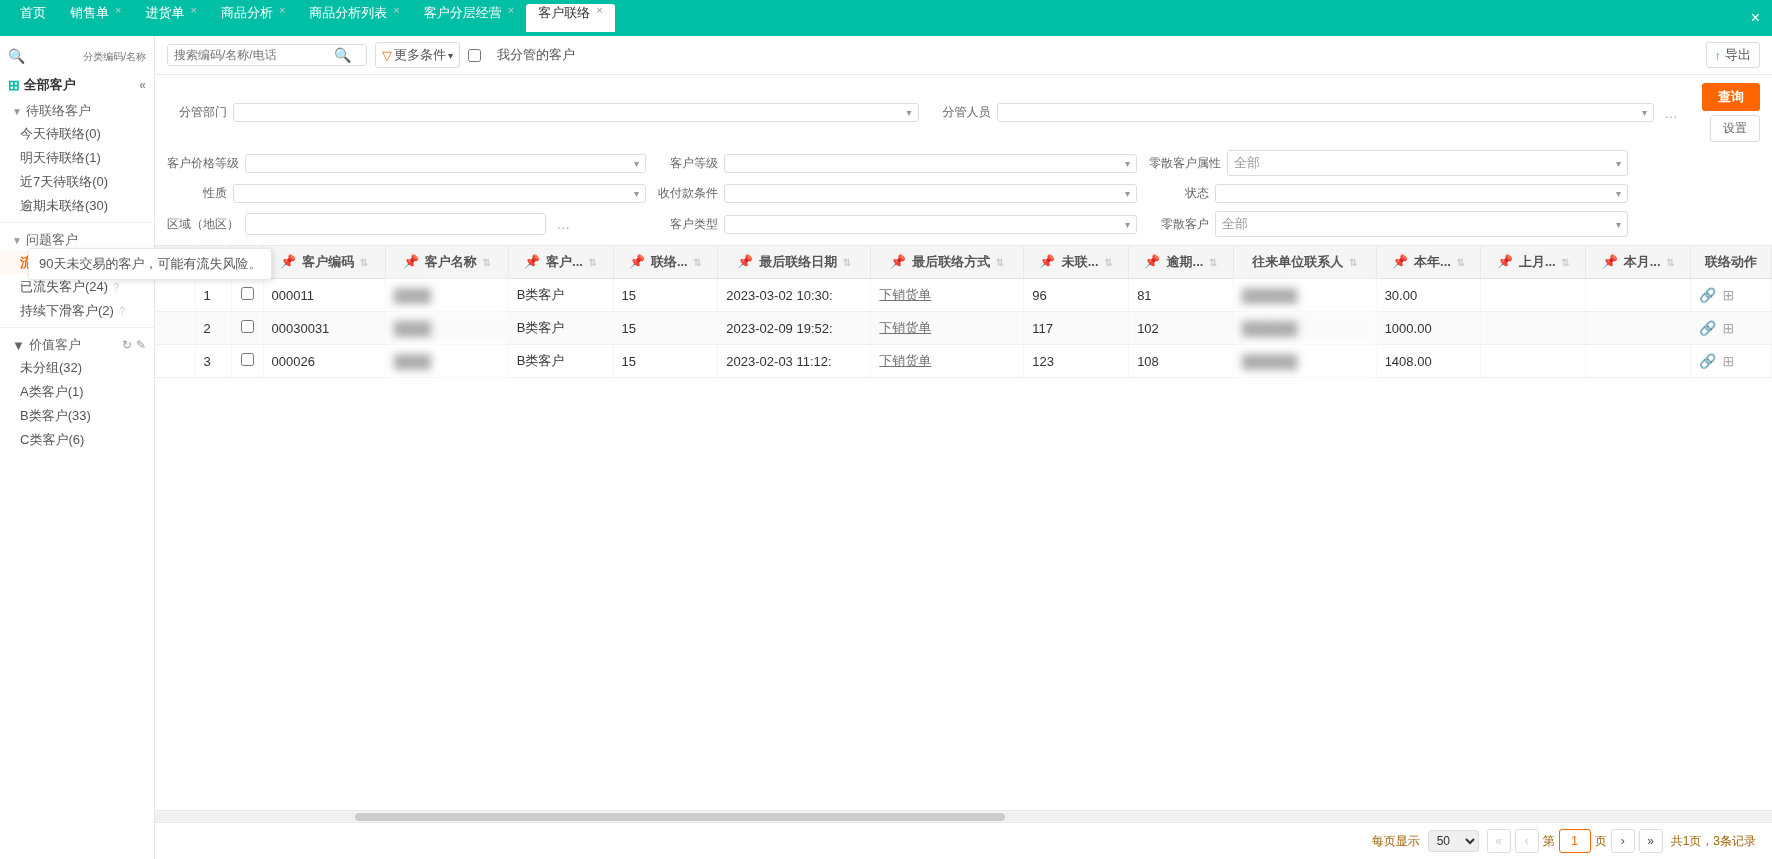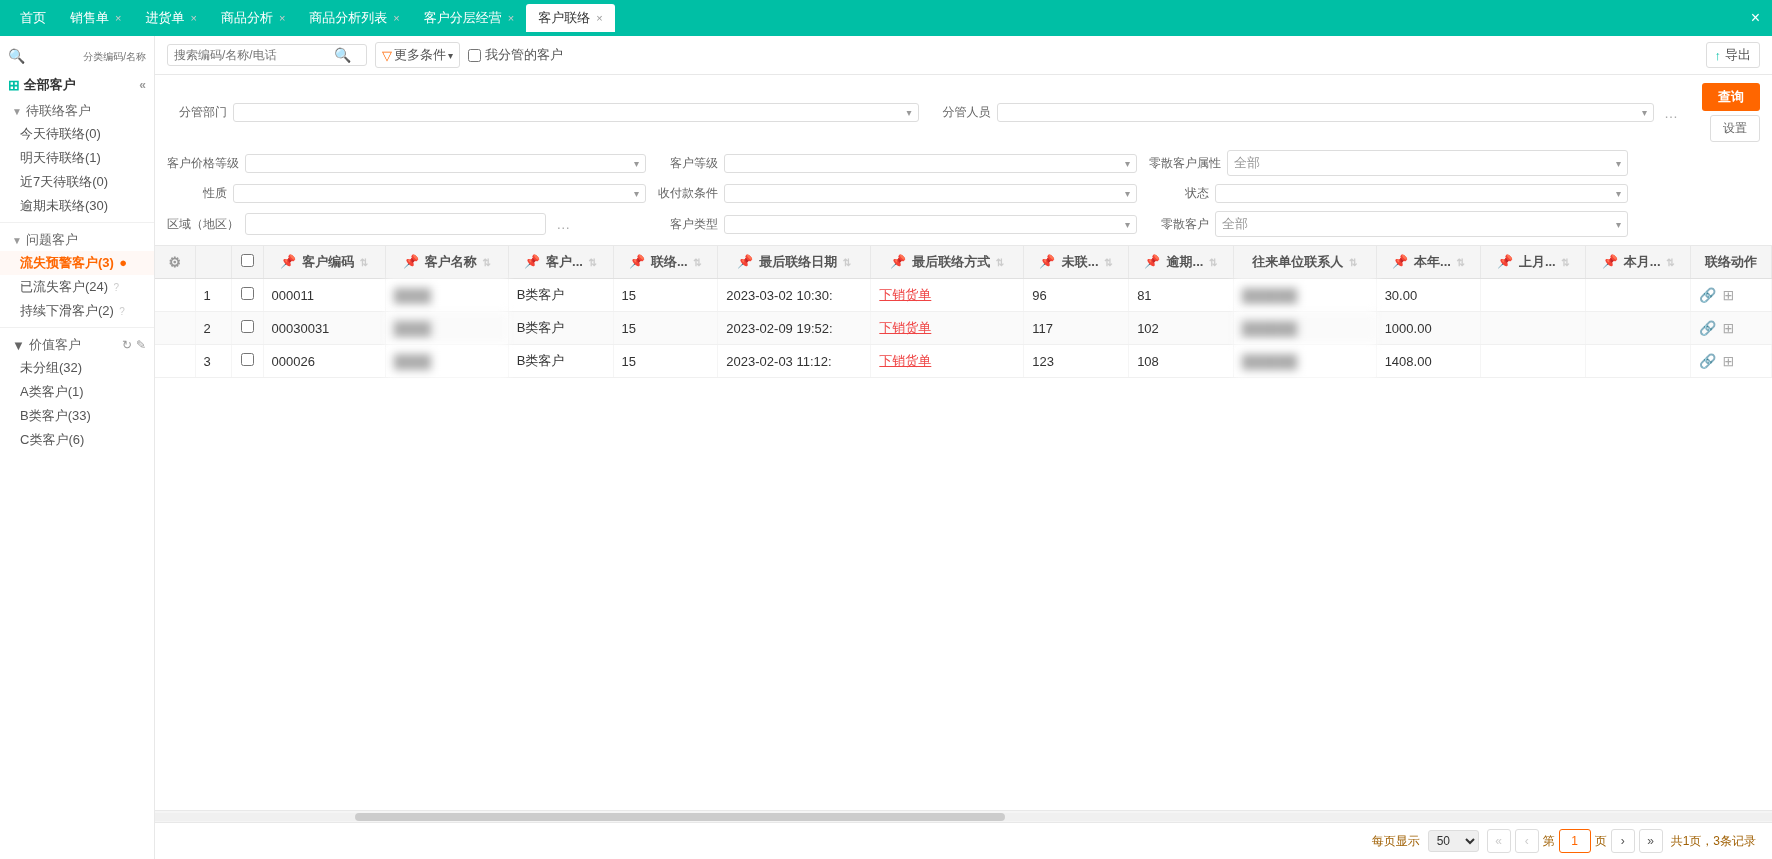--- a/index.html
+++ b/index.html
@@ -5,21 +5,21 @@
     * { box-sizing: border-box; margin: 0; padding: 0; font-family: 'Microsoft YaHei', Arial, sans-serif; font-size: 13px; }
     body { background: #f5f5f5; overflow: hidden; }
 
     
     .tab-bar {
       display: flex; align-items: center;
       background: #00bfa5; height: 36px;
       padding: 0 8px;
     }
     .tab-item {
-      display: flex; align-items: center;
+      display: flex; 
       padding: 0 12px; height: 28px;
       color: #fff; cursor: pointer;
       border-radius: 3px 3px 0 0;
       white-space: nowrap; gap: 4px;
       font-size: 13px;
     }
     .tab-item.active {
       background: #fff; color: #333;
     }
     .tab-item .close-btn {
@@ -112,21 +112,21 @@
     .search-input-box .search-icon { color: #ff6600; font-size: 14px; cursor: pointer; }
     .filter-btn {
       display: flex; align-items: center;
       color: #555; cursor: pointer; gap: 2px;
       font-size: 12px; padding: 3px 6px;
       border: 1px solid #ddd; border-radius: 3px;
     }
     .filter-icon { color: #ff6600; }
     .checkbox-label {
       display: flex; align-items: center;
-      gap: 4px; font-size: 12px; color: #555; cursor: pointer;
+      gap: 16px; font-size: 12px; color: #555; cursor: pointer;
     }
     .toolbar-spacer { flex: 1; }
     .export-btn {
       display: flex; align-items: center;
       gap: 4px; font-size: 12px; color: #555;
       cursor: pointer; border: 1px solid #ddd;
       border-radius: 3px; padding: 3px 8px;
     }
     .export-icon { color: #00bfa5; }
 
@@ -197,21 +197,21 @@
     .data-table th:first-child { width: 40px; text-align: center; }
     .data-table th .sort-icon { color: #ccc; font-size: 10px; margin-left: 2px; }
     .data-table td {
       padding: 7px 8px; border-bottom: 1px solid #f0f0f0;
       color: #333; white-space: nowrap;
       border-right: 1px solid #f5f5f5;
     }
     .data-table td:first-child { text-align: center; color: #999; }
     .data-table tr:nth-child(odd) td { background: #fff; }
     .data-table tr:nth-child(even) td { background: #fafafa; }
-    .link-text { color: #ef4444; text-decoration: underline; cursor: pointer; }
+    .link-text { color: #737373; text-decoration: underline; cursor: pointer; }
     .action-icons { display: flex; gap: 6px; align-items: center; }
     .action-icon { color: #aaa; font-size: 14px; cursor: pointer; }
     .settings-col { width: 32px; text-align: center; }
     .settings-icon { color: #999; font-size: 14px; cursor: pointer; }
 
     
     .footer {
       display: flex; align-items: center; justify-content: flex-end;
       padding: 6px 16px; border-top: 1px solid #e8e8e8;
       background: #fff; flex-shrink: 0; gap: 8px;
@@ -333,20 +333,23 @@
       <div class="sidebar-item">
         <span>已流失客户(24)</span>
         <span style="color:#ccc;margin-left:2px;font-size:10px;">?</span>
       </div>
       <div class="sidebar-item">
         <span>持续下滑客户(2)</span>
         <span style="color:#ccc;margin-left:2px;font-size:10px;">?</span>
       </div>
     </div>
 
+    <div class="tooltip-box">
+      <span>90天未交易的客户，可能有流失风险。</span>
+    </div>
 
     <div class="sidebar-divider"></div>
 
     <div class="price-section">
       <div class="price-section-title">
         <span class="arrow">▼</span>
         <span>价值客户</span>
       </div>
       <div class="price-icons">
         <span class="price-icon">↻</span>

